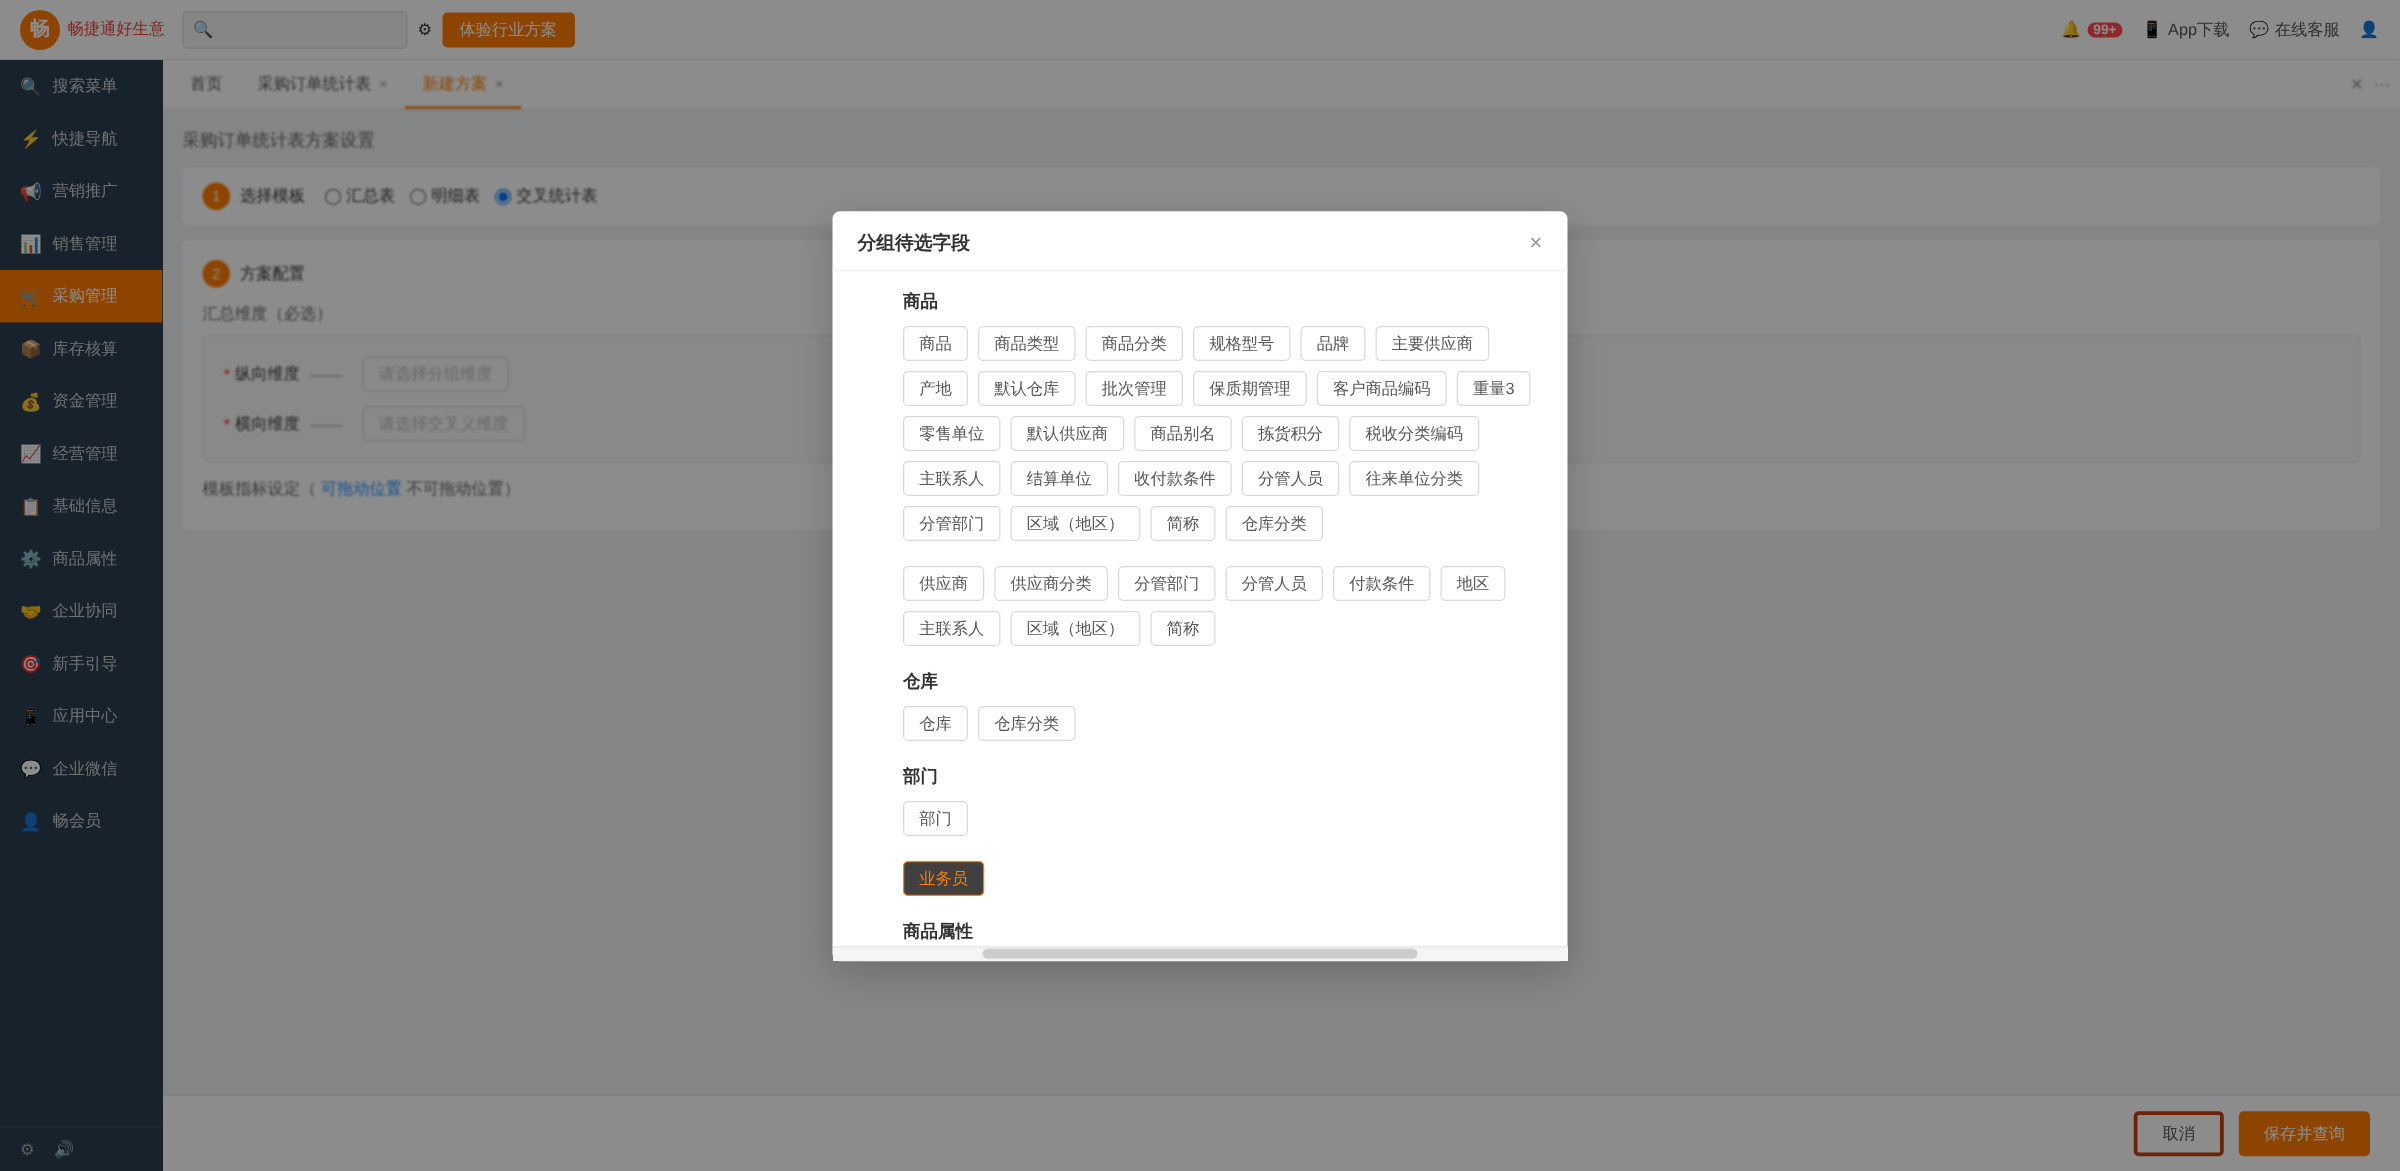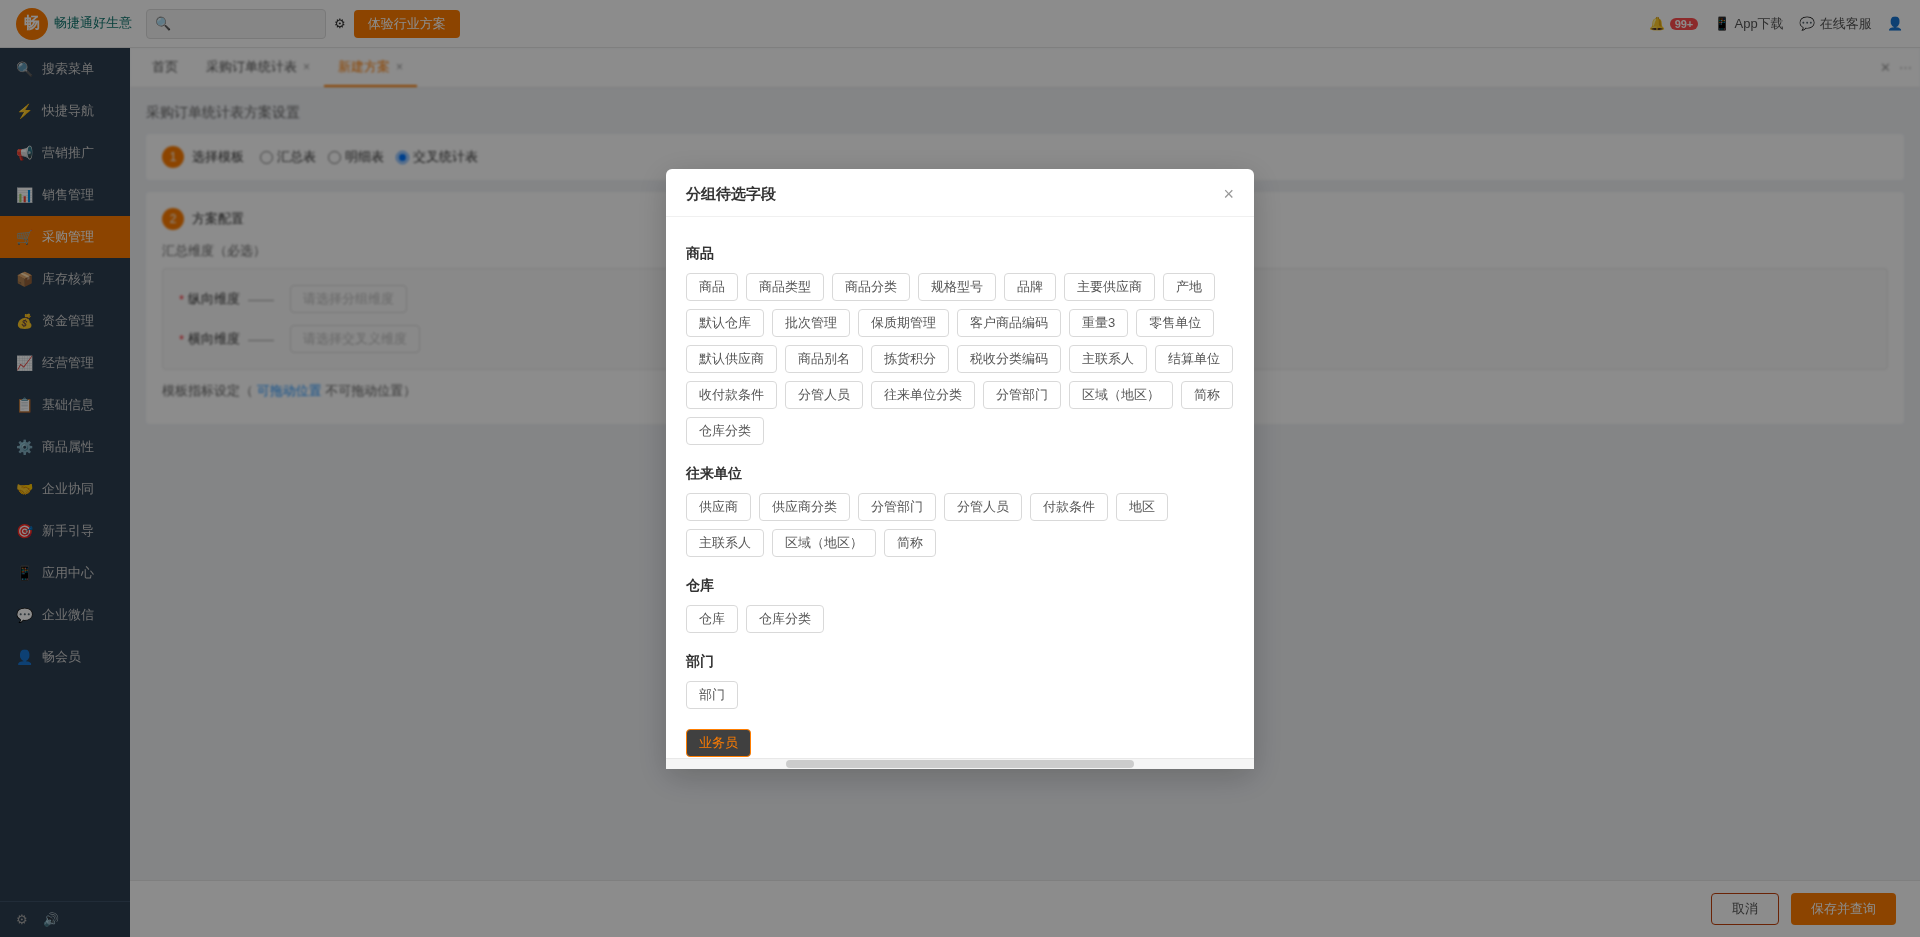--- a/index.html
+++ b/index.html
@@ -23,21 +23,21 @@
       width: 130px;
       gap: 6px;
     }
     .logo-icon {
       width: 32px; height: 32px;
       background: #ff7d00;
       border-radius: 50%;
       display: flex; align-items: center; justify-content: center;
       color: white; font-size: 16px; font-weight: bold;
     }
-    .logo-text { font-size: 13px; color: #0f766e; line-height: 1.3; }
+    .logo-text { font-size: 13px; color: #ef4444; line-height: 1.3; }
     .header-center {
       flex: 1;
       display: flex;
       align-items: center;
       gap: 8px;
     }
     .header-search {
       display: flex;
       align-items: center;
       background: #f5f5f5;
@@ -203,21 +203,21 @@
       background: #fff;
       border-top: 1px solid #e8e8e8;
       padding: 12px 24px;
       display: flex;
       justify-content: flex-end;
       gap: 12px;
       z-index: 80;
     }
     .btn-cancel {
       background: #fff;
-      border: 1px solid #c2410c;
+      border: 3px solid #c2410c;
       border-radius: 4px;
       padding: 6px 20px;
       cursor: pointer;
       font-size: 13px;
       color: #555;
     }
     .btn-save {
       background: #ff7d00;
       color: white;
       border: none;
@@ -256,21 +256,22 @@
     .modal-title { font-size: 15px; font-weight: bold; color: #333; }
     .modal-close {
       cursor: pointer;
       font-size: 18px;
       color: #999;
       line-height: 1;
     }
     .modal-body {
       flex: 1;
       overflow-y: auto;
-      padding: 28px 20px;
+      padding: 16px 20px;
+      margin-left: 36px;
     }
     .modal-scroll-track {
       
     }
     .modal-scroll-track::-webkit-scrollbar { width: 6px; }
     .modal-scroll-track::-webkit-scrollbar-track { background: #f0f0f0; }
     .modal-scroll-track::-webkit-scrollbar-thumb { background: #ccc; border-radius: 3px; }
 
     
     .field-section { margin-bottom: 20px; }
@@ -528,21 +529,20 @@
           <div class="field-tag">分管人员</div>
           <div class="field-tag">往来单位分类</div>
           <div class="field-tag">分管部门</div>
           <div class="field-tag">区域（地区）</div>
           <div class="field-tag">简称</div>
           <div class="field-tag">仓库分类</div>
         </div>
       </div>
 
       <div class="field-section">
-        <div class="field-section-title">往来单位</div>
         <div class="field-tags">
           <div class="field-tag">供应商</div>
           <div class="field-tag">供应商分类</div>
           <div class="field-tag">分管部门</div>
           <div class="field-tag">分管人员</div>
           <div class="field-tag">付款条件</div>
           <div class="field-tag">地区</div>
           <div class="field-tag">主联系人</div>
           <div class="field-tag">区域（地区）</div>
           <div class="field-tag">简称</div>

